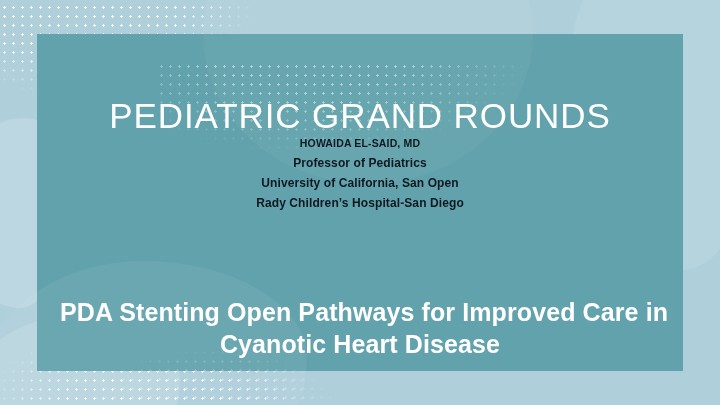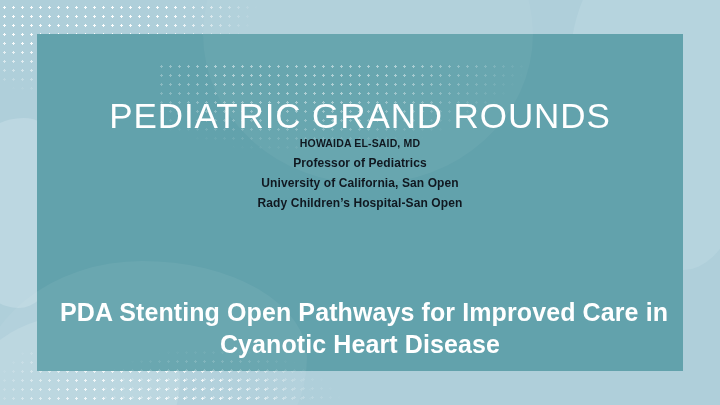--- a/index.html
+++ b/index.html
@@ -219,21 +219,21 @@
   </div>
 
   <div id="content">
 
     <h1 id="main-title">PEDIATRIC GRAND ROUNDS</h1>
 
     <div id="presenter-block">
       <div class="presenter-line name">HOWAIDA EL-SAID, MD</div>
       <div class="presenter-line">Professor of Pediatrics</div>
       <div class="presenter-line">University of California, San Open</div>
-      <div class="presenter-line">Rady Children’s Hospital-San Open</div>
+      <div class="presenter-line">Rady Children’s Hospital-San Diego</div>
     </div>
 
     <h2 id="subtitle">
       <span class="subtitle-line">PDA Stenting Open Pathways for Improved Care in</span>
       <span class="subtitle-line">Cyanotic Heart Disease</span>
     </h2>
 
   </div>
 </div>
 

